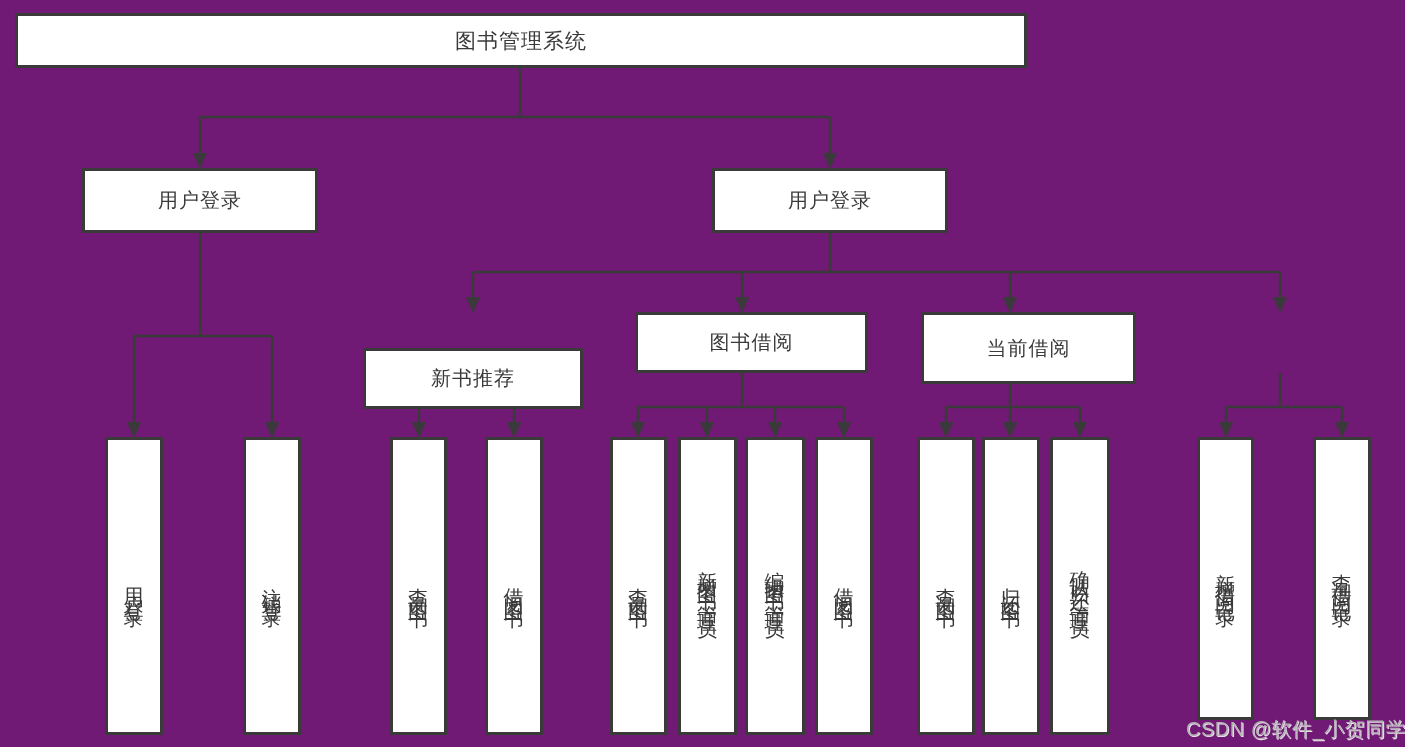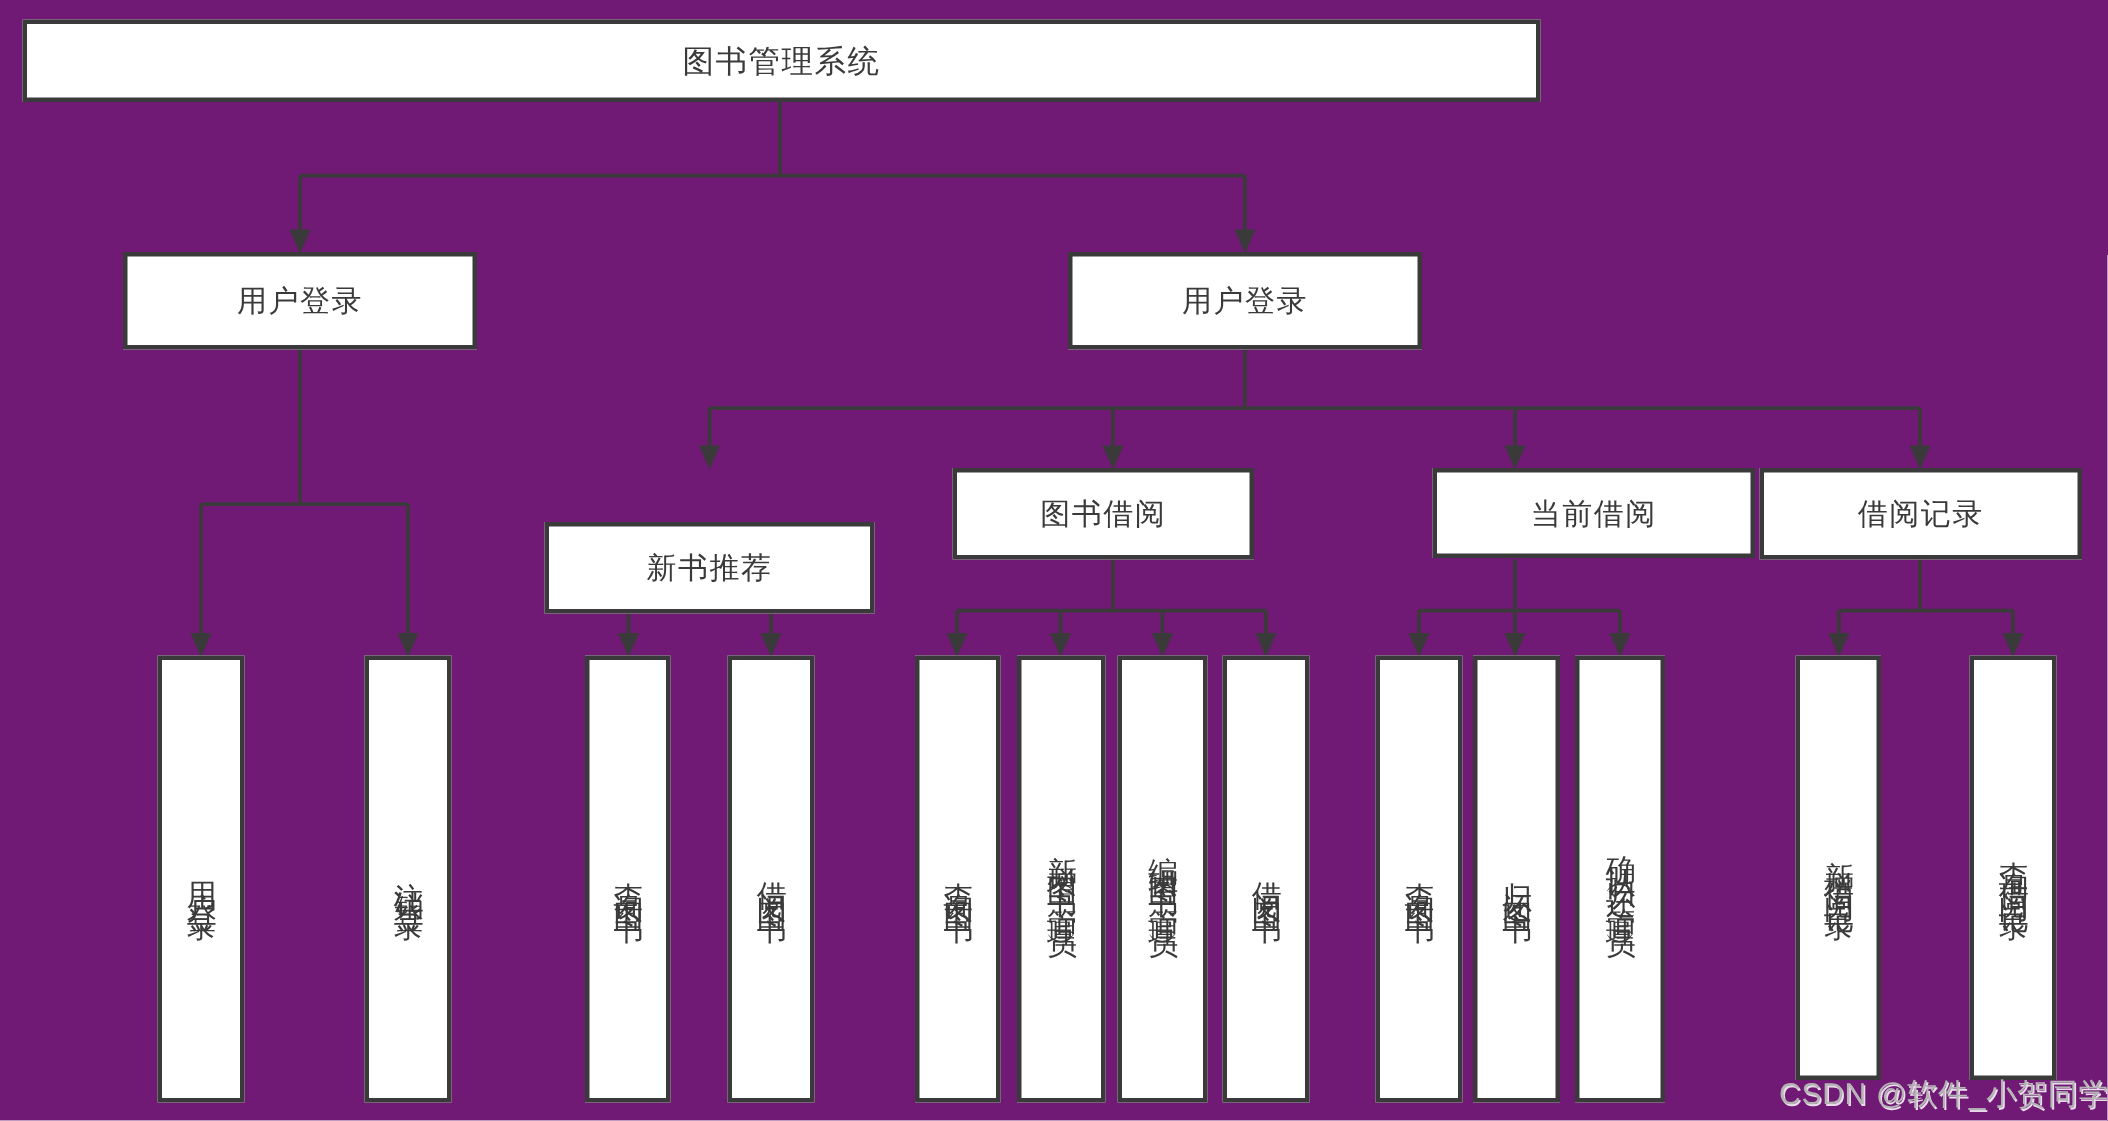--- a/index.html
+++ b/index.html
@@ -101,28 +101,25 @@
   <div class="node" style="left:82px;top:168px;width:236px;height:65px;">
     <span class="h-lbl">用户登录</span>
   </div>
   <div class="node" style="left:712px;top:168px;width:236px;height:65px;">
     <span class="h-lbl">用户登录</span>
   </div>
 
   <div class="node" style="left:363px;top:312px;width:220px;height:61px;margin-top:36px;">
     <span class="h-lbl">新书推荐</span>
   </div>
-  <div class="node" style="left:635px;top:312px;width:201px;height:61px;">
+  <div class="node" style="left:635px;top:312px;width:233px;height:61px;">
     <span class="h-lbl">图书借阅</span>
   </div>
-  <div class="node" style="left:955px;top:312px;width:215px;height:60px;">
+  <div class="node" style="left:921px;top:312px;width:215px;height:72px;">
     <span class="h-lbl">当前借阅</span>
-  </div>
-  <div class="node" style="left:1173px;top:312px;width:215px;height:61px;">
-    <span class="h-lbl">借阅记录</span>
   </div>
 
   <div class="node" style="left:105px;top:437px;width:58px;height:298px;">
     <span class="v-lbl">用户登录</span>
   </div>
   <div class="node" style="left:243px;top:437px;width:58px;height:298px;">
     <span class="v-lbl">注销登录</span>
   </div>
 
   <div class="node" style="left:390px;top:437px;width:57px;height:298px;">

